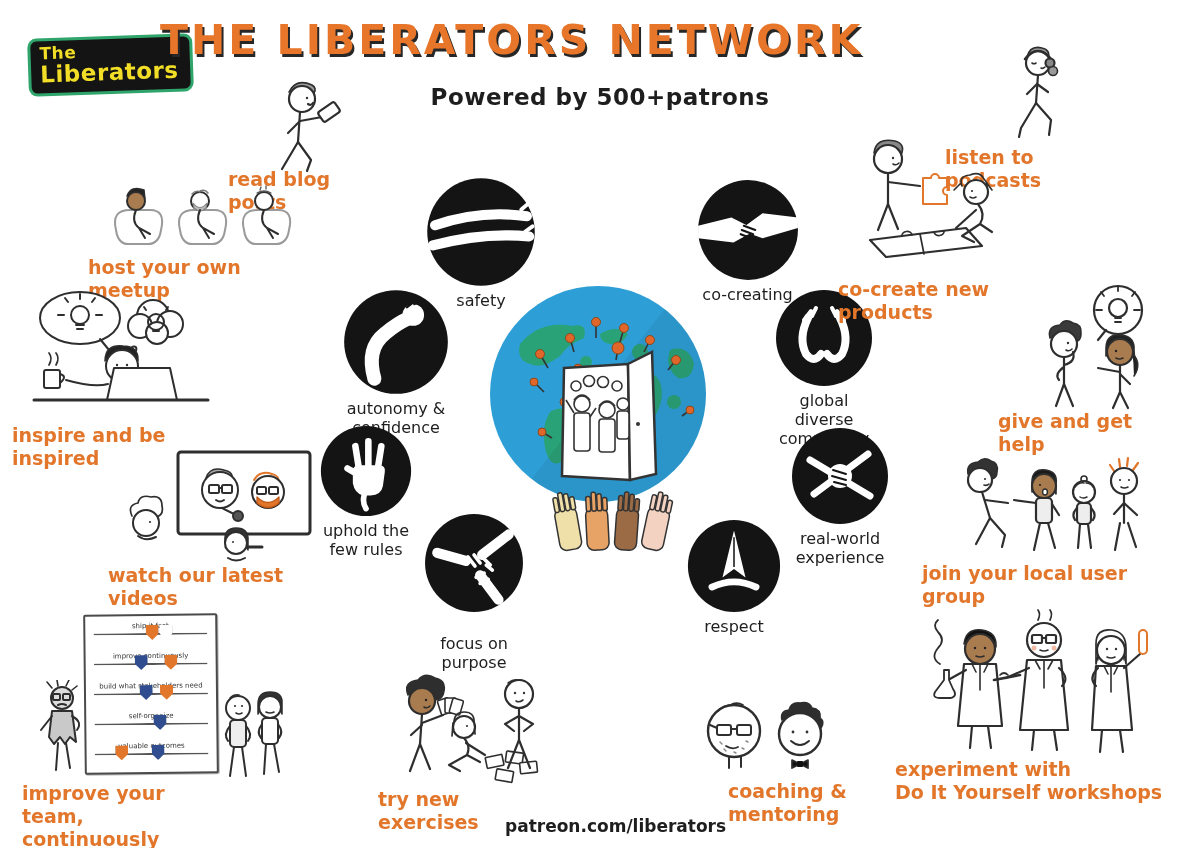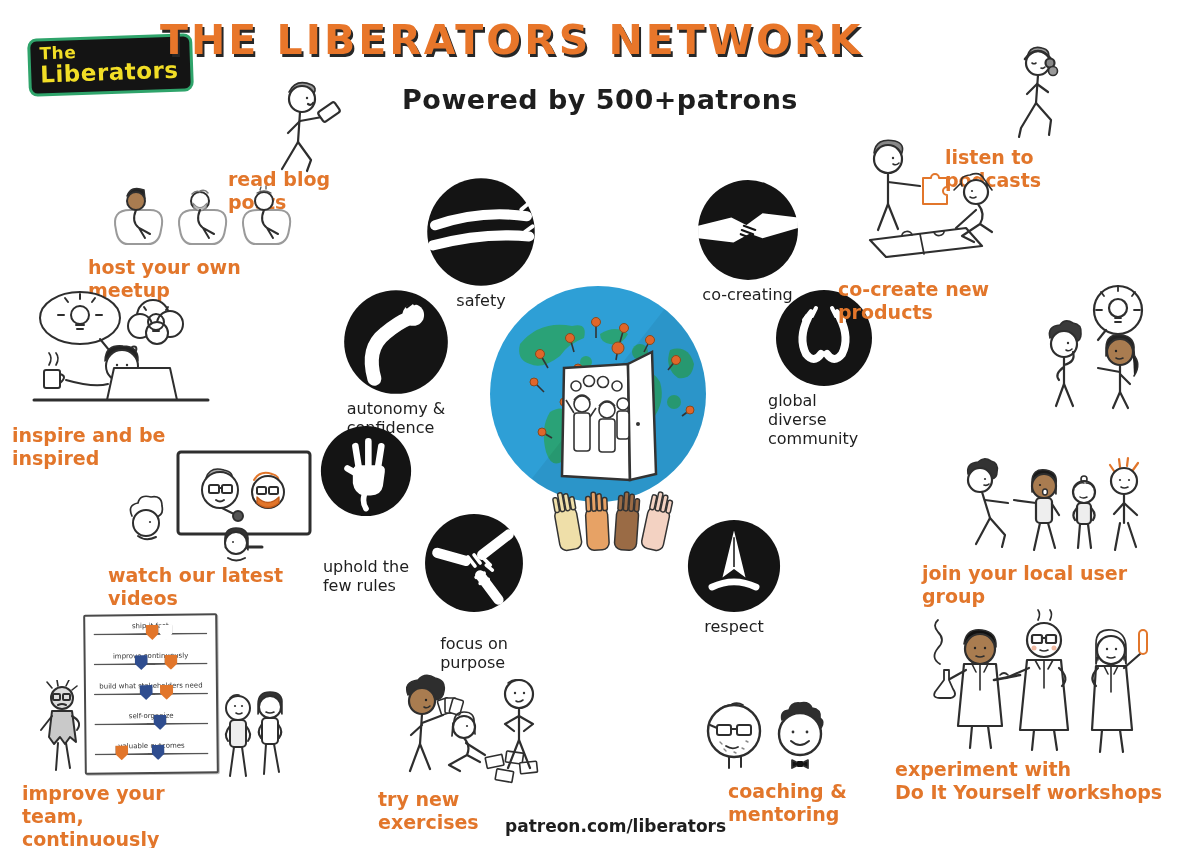--- a/index.html
+++ b/index.html
@@ -11,21 +11,21 @@
   .logo { position:absolute; left:28px; top:36px; background:#141414; border:3px solid #2FA46B;
           border-radius:9px; padding:4px 12px 7px 9px; transform:rotate(-2deg); }
   .logo .l1 { display:block; color:#F2DE26; font-weight:bold; font-size:17px; line-height:1; letter-spacing:.5px; }
   .logo .l2 { display:block; color:#F2DE26; font-weight:bold; font-size:23px; line-height:1.05; letter-spacing:.5px; }
 
   
   .title { position:absolute; left:160px; right:60px; top:16px; text-align:left;
            font-size:41px; font-weight:bold; letter-spacing:3px; color:#E8762A;
            text-shadow:2px 3px 0 #272727; }
   .subtitle { position:absolute; left:0; right:0; top:84px; text-align:center;
-              font-size:27px; font-weight:bold; color:#1e1e1e; letter-spacing:.5px; }
+              font-size:23px; font-weight:bold; color:#1e1e1e; letter-spacing:.5px; }
   .footer { position:absolute; left:505px; top:816px; width:195px; text-align:center;
             font-size:17px; font-weight:bold; color:#1e1e1e; }
 
   
   .alabel { position:absolute; color:#E2762B; font-weight:bold; font-size:19px;
             text-align:left; white-space:pre-line; line-height:1.2; }
   .l-read   { left:228px; top:168px; width:150px; }
   .l-meetup { left:88px;  top:256px; width:215px; }
   .l-inspire{ left:12px;  top:424px; width:210px; }
   .l-videos { left:108px; top:564px; width:245px; }
@@ -34,27 +34,27 @@
   .l-cocreate{ left:838px; top:258px; width:225px;margin-top:20px; }
   .l-help   { left:998px; top:410px; width:175px; }
   .l-group  { left:922px; top:562px; width:250px; }
   .l-diy    { left:895px; top:758px; width:280px; }
   .l-try    { left:378px; top:788px; width:180px; }
   .l-coach  { left:728px; top:780px; width:120px; }
 
   
   .value { position:absolute; display:flex; flex-direction:column; align-items:center; }
   .value svg { display:block; }
-  .vlabel { margin-top:3px; font-size:16px; color:#1e1e1e; text-align:left;
+  .vlabel { margin-top:3px; font-size:16px; color:#1e1e1e; text-align:center;
             white-space:pre-line; line-height:1.2; font-weight:500; }
   .v-safety    { left:420px; top:176px; width:122px; }
   .v-cocreating{ left:690px; top:178px; width:115px; }
   .v-autonomy  { left:338px; top:288px; width:116px; }
   .v-global    { left:768px; top:288px; width:112px; }
-  .v-uphold    { left:314px; top:424px; width:104px;gap:36px; }
+  .v-uphold    { left:314px; top:424px; width:104px; }
   .v-realworld { left:786px; top:426px; width:108px; }
   .v-focus     { left:420px; top:512px; width:108px;gap:17px; }
   .v-respect   { left:684px; top:518px; width:100px; }
 
   
   .scene { position:absolute; }
   .s-globe  { left:478px; top:282px; }
   .s-read   { left:260px; top:76px; }
   .s-meetup { left:106px; top:184px; }
   .s-inspire{ left:22px;  top:288px; }
@@ -247,20 +247,33 @@
         <rect x="61" y="20" width="7" height="30" rx="3.5" transform="rotate(9 64 35)"></rect>
         <path d="M36,50 Q36,44 43,44 L64,44 Q71,44 70,51 L68,66 Q66,76 55,76 L47,76 Q38,74 36,63 Z"></path>
         <rect x="26" y="46" width="17" height="7" rx="3.5" transform="rotate(30 34 50)"></rect>
       </g>
       <path d="M48,76 Q46,84 50,90" stroke="#fff" stroke-width="6" fill="none" stroke-linecap="round"></path>
     </svg>
     <div class="vlabel">uphold the
 few rules</div>
   </div>
 
+  <div class="value v-realworld">
+    <svg width="100" height="100" viewBox="0 0 100 100">
+      <circle cx="50" cy="50" r="48" fill="#141414"></circle>
+      <g stroke="#fff" fill="none" stroke-linecap="round">
+        <path d="M20,34 L80,70" stroke-width="7"></path>
+        <path d="M78,28 L24,68" stroke-width="7"></path>
+      </g>
+      <circle cx="50" cy="50" r="12" fill="#fff"></circle>
+      <path d="M43,44 l13,4 M42,50 l14,4 M44,56 l12,3" stroke="#141414" stroke-width="2" stroke-linecap="round"></path>
+    </svg>
+    <div class="vlabel">real-world
+experience</div>
+  </div>
 
   <div class="value v-focus">
     <svg width="102" height="102" viewBox="0 0 100 100">
       <circle cx="50" cy="50" r="48" fill="#141414"></circle>
       <g stroke="#fff" fill="none" stroke-linecap="round">
         <path d="M14,40 L42,48" stroke-width="10"></path>
         <path d="M84,22 L58,42" stroke-width="10"></path>
         <path d="M74,86 L56,62" stroke-width="10"></path>
         <path d="M44,44 l7,9 M50,42 l6,8 M60,46 l6,6 M62,52 l6,5 M52,64 l8,-4 M56,70 l8,-4" stroke-width="3.5"></path>
       </g>
@@ -504,20 +517,21 @@
       <path d="M90,64 Q90,49 106,51 Q119,53 118,66 L119,80 Q116,63 104,60 Q94,60 90,72 Z" fill="#222" stroke-width="1.6"></path>
       <path d="M117,70 Q126,80 118,92" fill="#222" stroke-width="1.6"></path>
       <circle cx="104" cy="68" r="13" fill="#A97C50"></circle>
       <circle cx="100" cy="67" r="1.2" fill="#222" stroke="none"></circle>
       <path d="M100,74 q3,2 7,0" stroke-width="1.6"></path>
       <path d="M104,81 L104,108"></path>
       <path d="M104,88 L82,84 M104,90 L114,100"></path>
       <path d="M104,108 L97,124 M104,108 L112,124"></path>
     </g>
   </svg>
+  <div class="alabel l-help">give and get help</div>
 
   <svg class="scene s-group" width="218" height="112" viewBox="0 0 218 112">
     <g stroke="#2e2e2e" stroke-width="2.2" fill="none" stroke-linecap="round" stroke-linejoin="round">
       <path d="M20,24 q-2,-11 10,-12 q6,-6 13,-1 q8,2 6,11 q0,6 -5,7" fill="#333" stroke-width="1.6"></path>
       <circle cx="32" cy="30" r="12" fill="#fff"></circle>
       <circle cx="37" cy="29" r="1.1" fill="#333" stroke="none"></circle>
       <path d="M36,35 q3,1 5,-1" stroke-width="1.6"></path>
       <path d="M34,42 L42,68"></path>
       <path d="M37,50 L60,53"></path>
       <path d="M42,68 L28,94 M42,68 L57,85 L54,97"></path>

